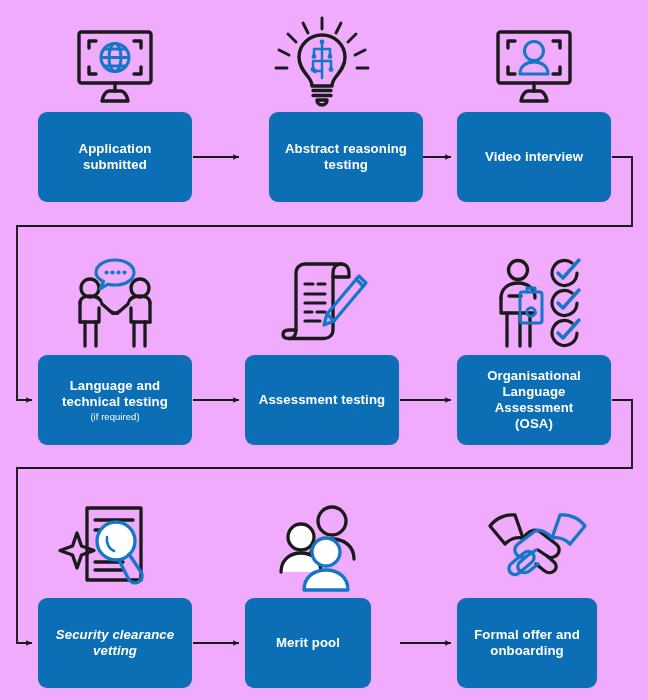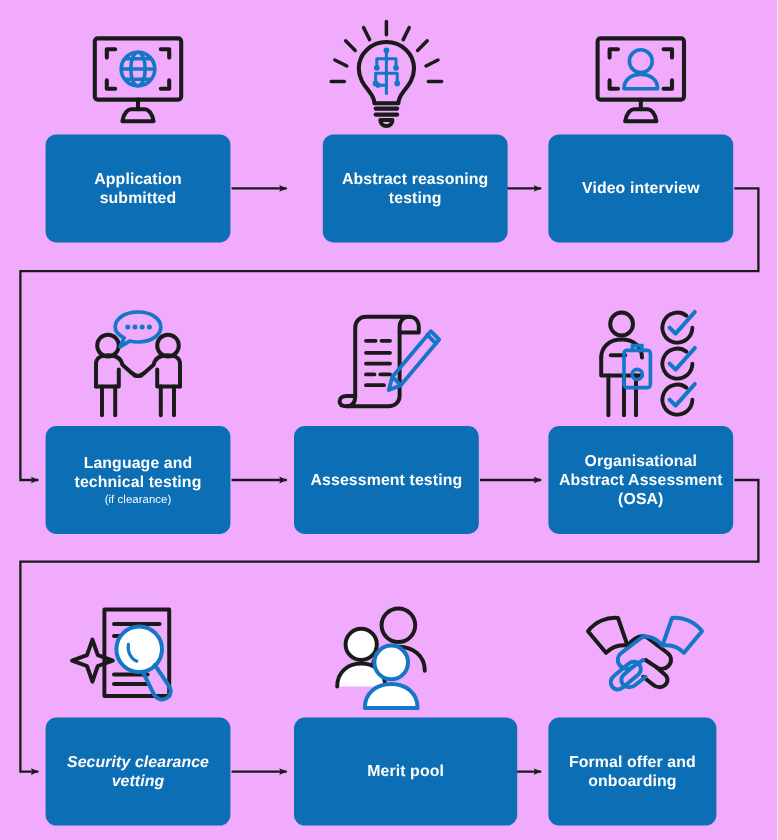--- a/index.html
+++ b/index.html
@@ -307,39 +307,39 @@
 testing</div>
   </div>
 
   <div class="node" style="left:457px; top:112px; width:154px; height:90px;">
     <div class="node-label">Video interview</div>
   </div>
 
   <div class="node" style="left:38px; top:355px; width:154px; height:90px;">
     <div class="node-label">Language and
 technical testing</div>
-    <div class="node-sublabel">(if clearance)</div>
+    <div class="node-sublabel">(if required)</div>
   </div>
 
   <div class="node" style="left:245px; top:355px; width:154px; height:90px;">
     <div class="node-label">Assessment testing</div>
   </div>
 
   <div class="node" style="left:457px; top:355px; width:154px; height:90px;">
     <div class="node-label">Organisational
-Abstract Assessment
+Language Assessment
 (OSA)</div>
   </div>
 
   <div class="node" style="left:38px; top:598px; width:154px; height:90px;font-style:italic;">
     <div class="node-label">Security clearance
 vetting</div>
   </div>
 
-  <div class="node" style="left:245px; top:598px; width:186px; height:90px;">
+  <div class="node" style="left:245px; top:598px; width:126px; height:90px;">
     <div class="node-label">Merit pool</div>
   </div>
 
   <div class="node" style="left:457px; top:598px; width:140px; height:90px;align-items:center;">
     <div class="node-label">Formal offer and
 onboarding</div>
   </div>
 
 </div>
 

